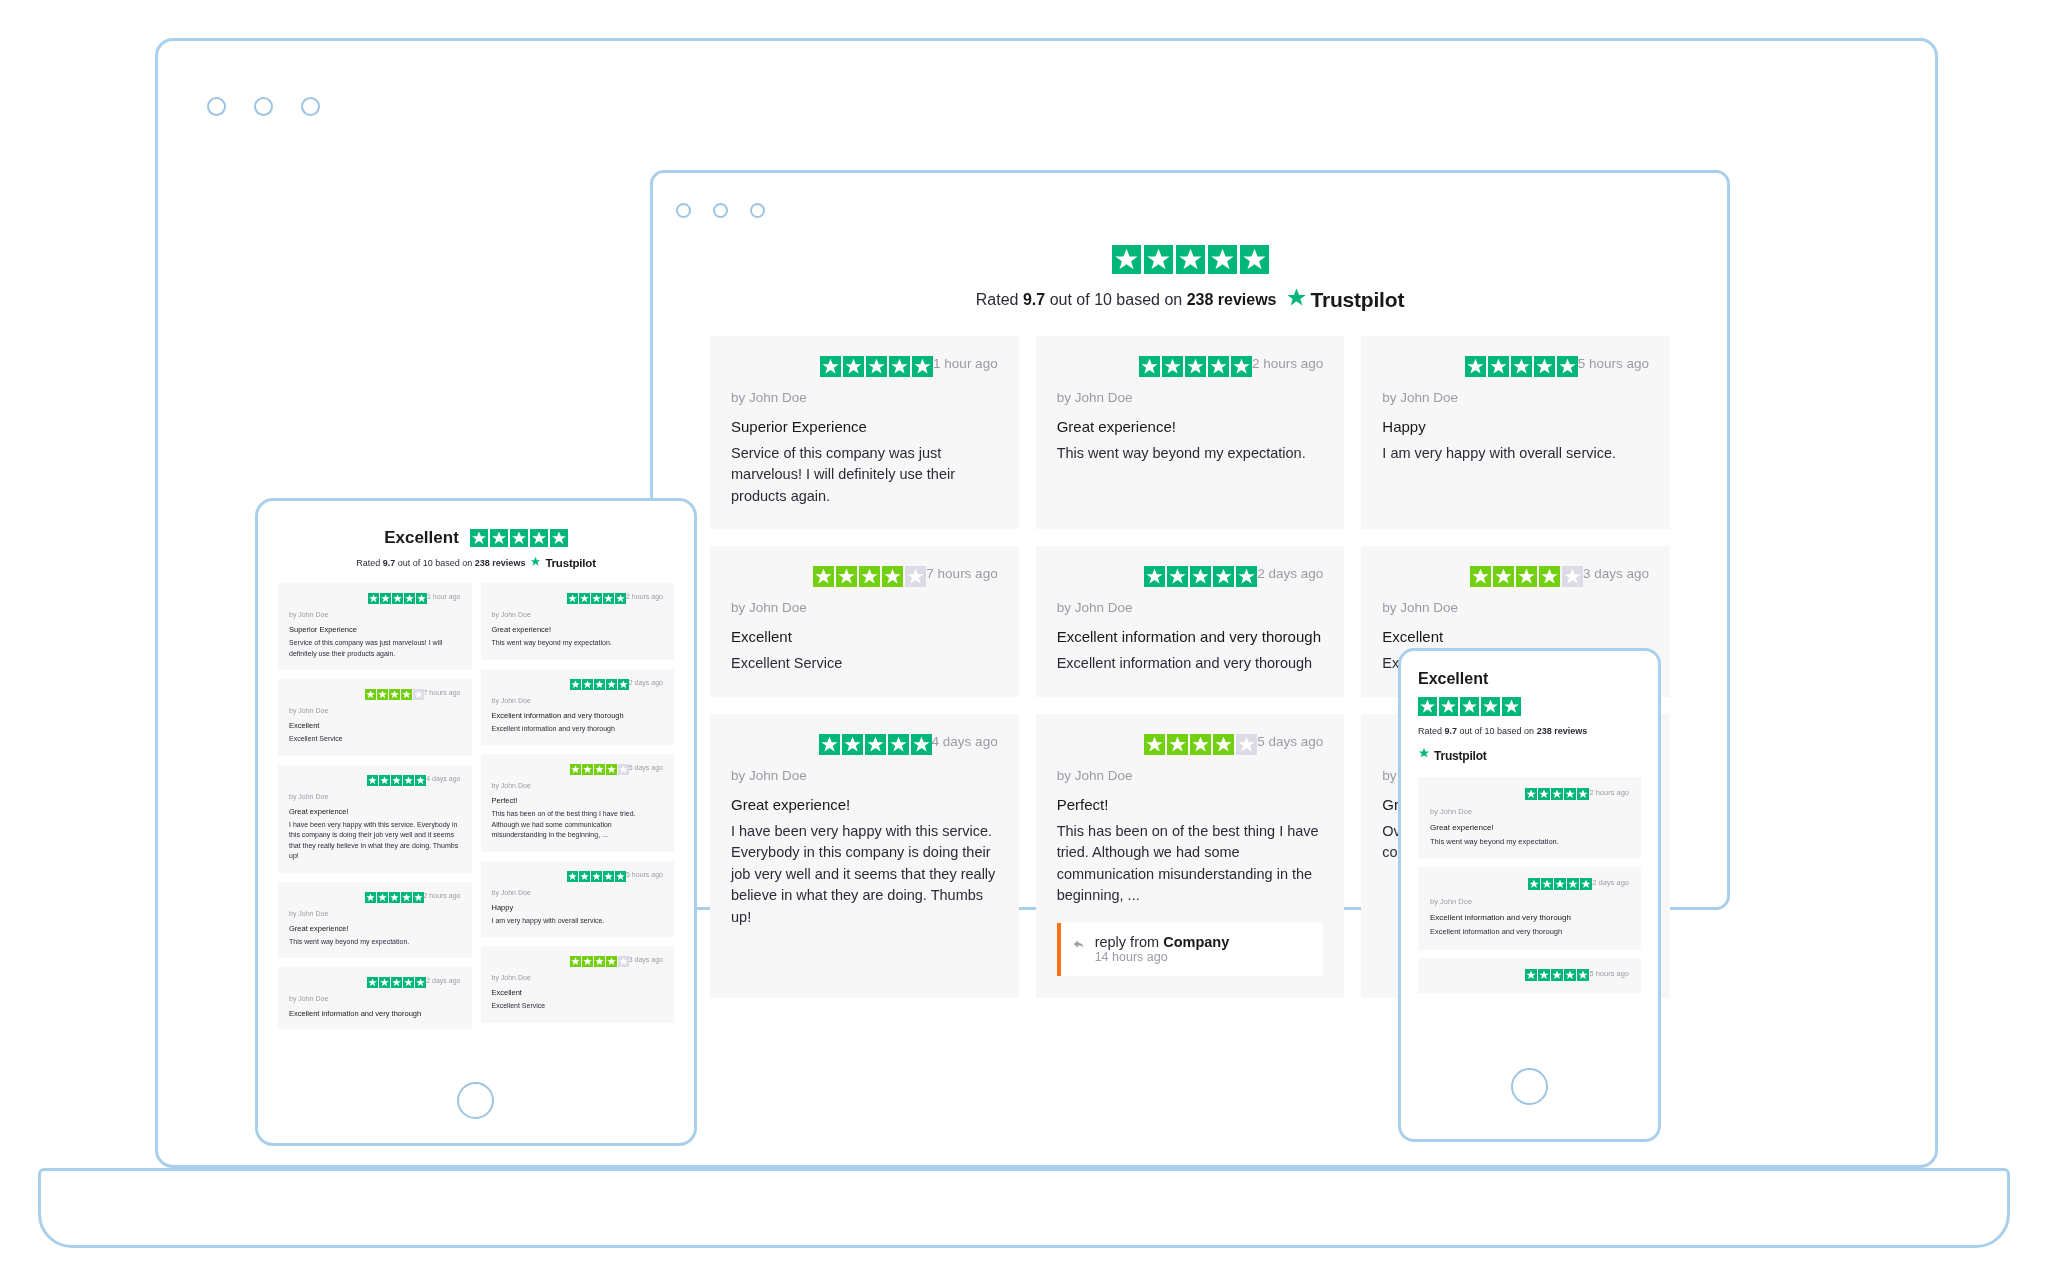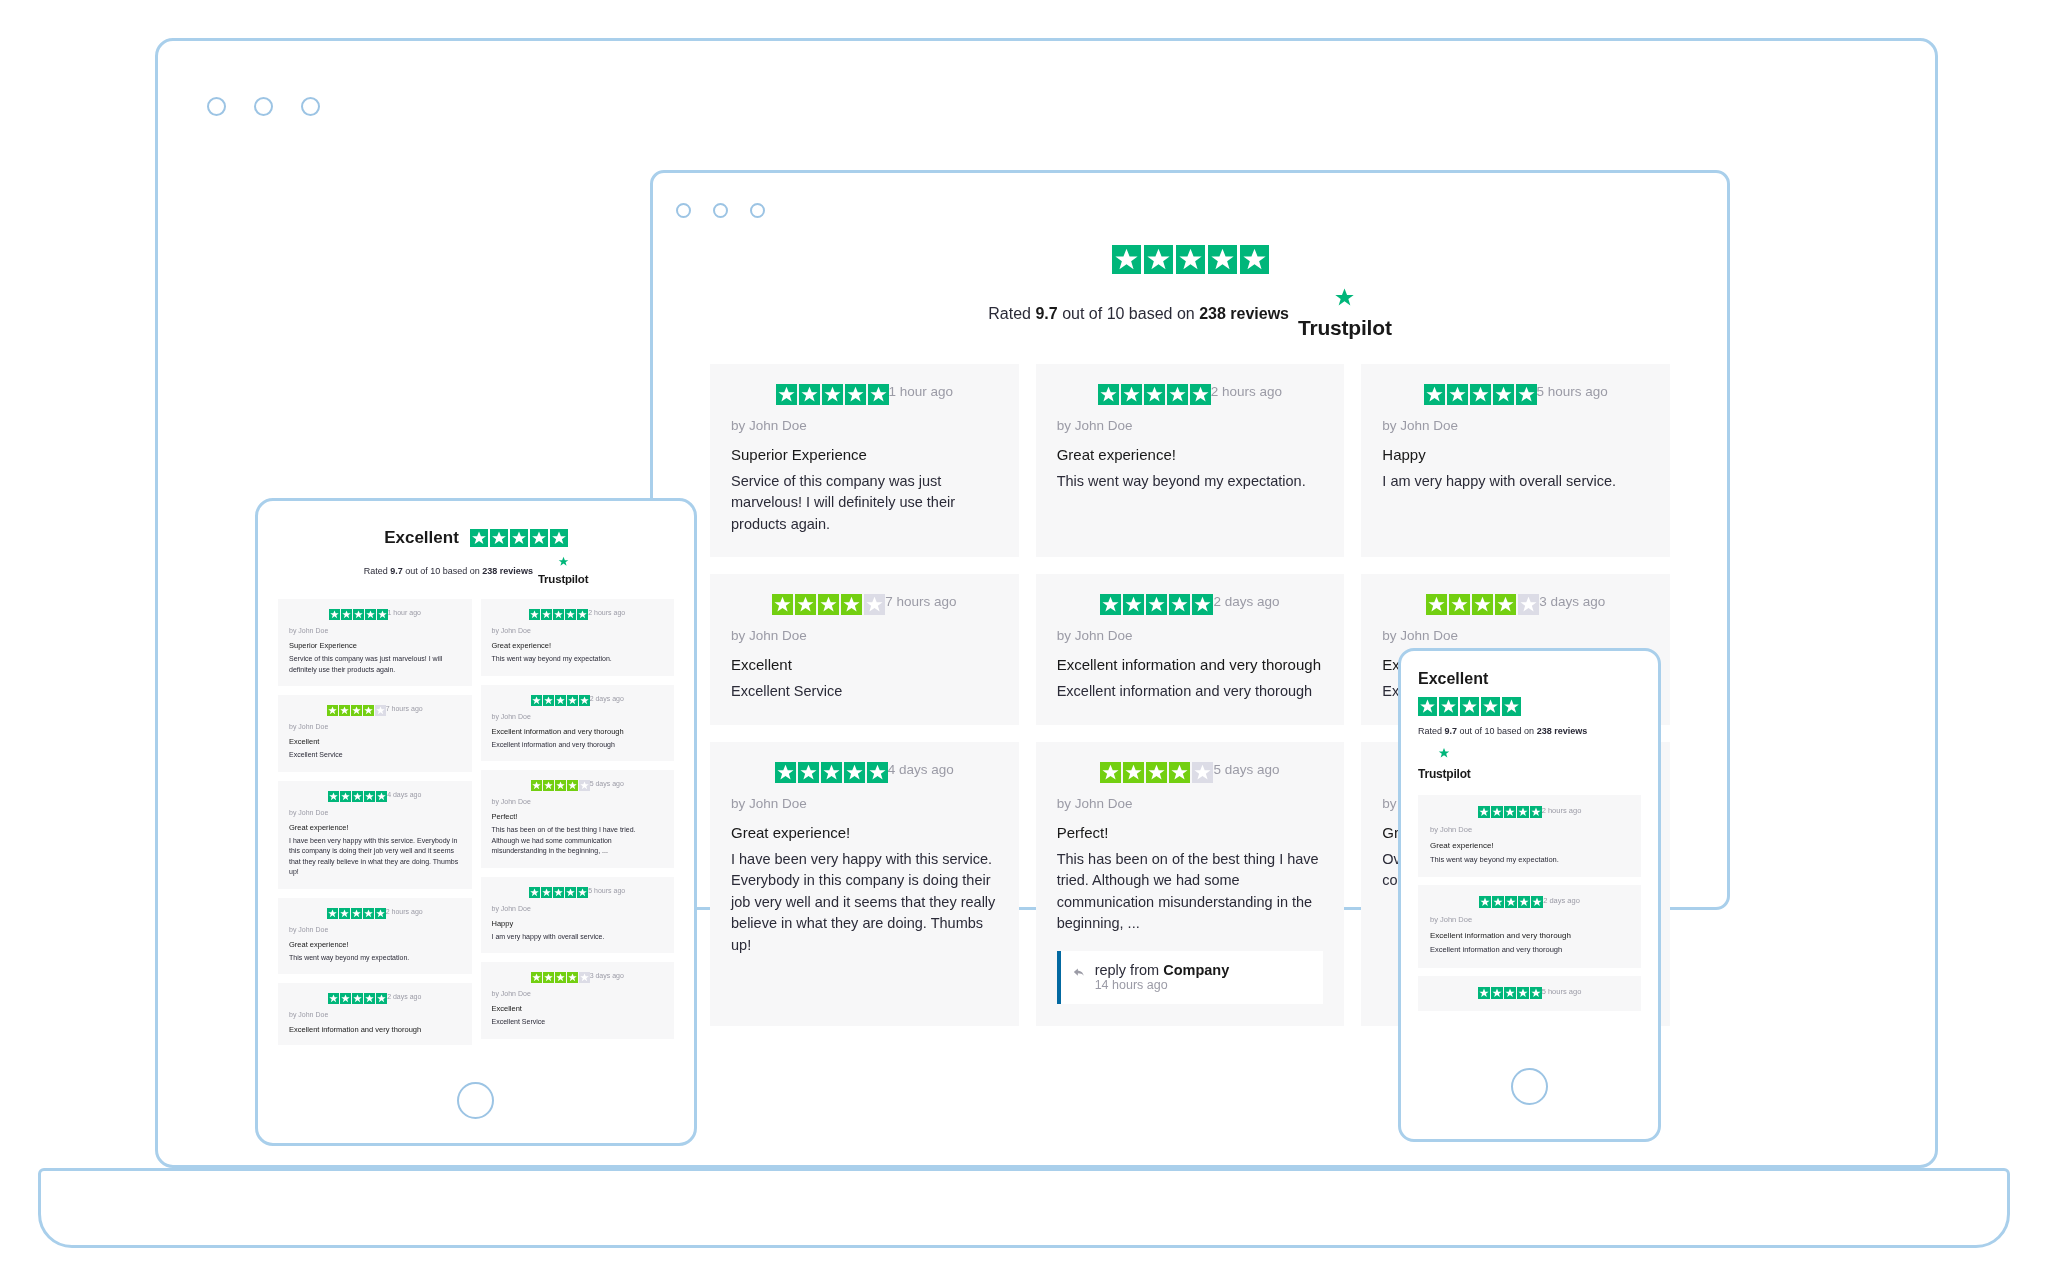--- a/index.html
+++ b/index.html
@@ -61,27 +61,27 @@
   .star {
     display: inline-flex; align-items: center; justify-content: center;
     background: #00b67a;
   }
   .star.half-on { background: #73cf11; }
   .star.off { background: #dcdce6; }
   .star svg { display: block; }
   .star svg path { fill: #ffffff; }
 
   
-  .tp-logo { display: inline-flex; align-items: center; gap: 4px; white-space: nowrap; flex-direction: column; }
+  .tp-logo { display: inline-flex; align-items: flex-end; gap: 4px; white-space: nowrap; }
   .tp-logo .tp-star svg path { fill: #00b67a; }
   .tp-logo .tp-word { font-weight: bold; color: #191919; letter-spacing: -0.2px; }
 
   
   .rcard { background: #f7f7f8; }
-  .rcard-top { display: flex; align-items: flex-start; justify-content: center; }
+  .rcard-top { display: flex; align-items: flex-start; justify-content: flex-end; }
   .rtime { color: #9b9ba6; white-space: nowrap; }
   .rby { color: #9b9ba6; }
   .rtitle { font-weight: normal; color: #191919; }
   .rbody { color: #2b2b38; }
 
   
   #desktop-widget {
     position: absolute; left: 650px; top: 245px; width: 1080px; height: 640px; z-index: 4;
     padding: 0 60px;
   }
@@ -100,21 +100,21 @@
     margin-top: 24px; display: grid;
     grid-template-columns: repeat(3, 1fr); gap: 17px;
   }
   #desktop-grid .rcard { padding: 20px 21px 22px 21px; }
   #desktop-grid .stars .star { width: 21px; height: 21px; }
   #desktop-grid .rtime { font-size: 13.5px; }
   #desktop-grid .rby { font-size: 13.5px; margin-top: 13px; }
   #desktop-grid .rtitle { font-size: 15px; margin-top: 13px; }
   #desktop-grid .rbody { font-size: 14.5px; line-height: 1.48; margin-top: 8px; }
   .reply-box {
-    margin-top: 16px; background: #ffffff; border-left: 4px solid #0369a1;
+    margin-top: 16px; background: #ffffff; border-left: 4px solid #f97316;
     padding: 11px 14px 12px 12px; display: flex; gap: 9px; align-items: flex-start;
   }
   .reply-icon { color: #9b9ba6; flex: 0 0 auto; margin-top: 3px; }
   .reply-head { font-size: 14.5px; color: #2b2b38; }
   .reply-head b { color: #191919; }
   .reply-time { font-size: 12.5px; color: #9b9ba6; }
 
   
   #tablet-widget {
     position: absolute; left: 255px; top: 498px; width: 442px; height: 648px;

